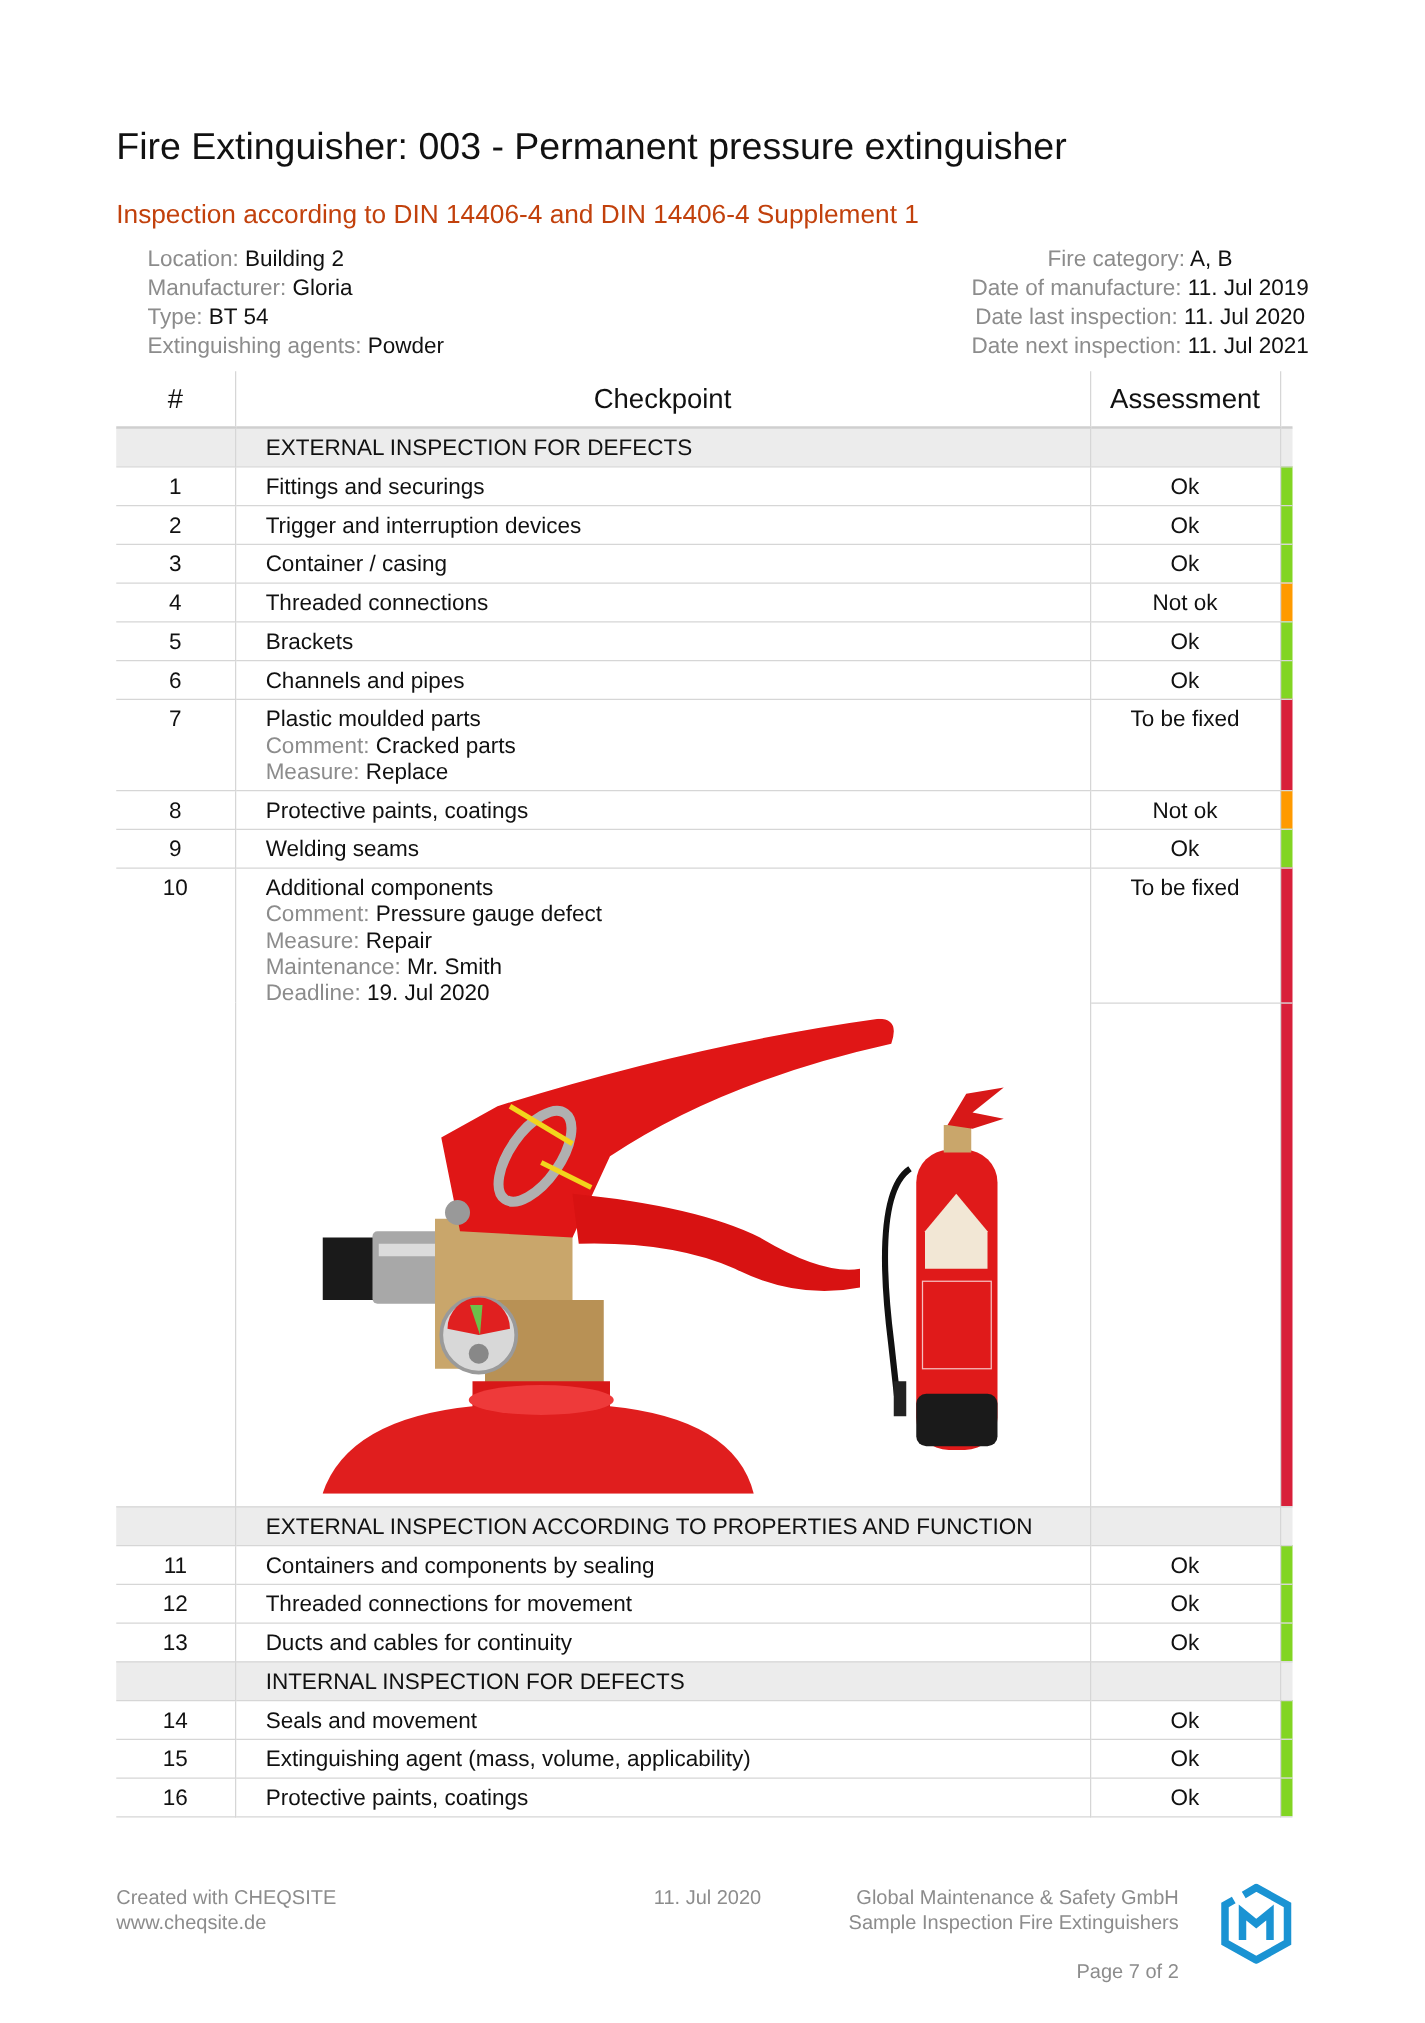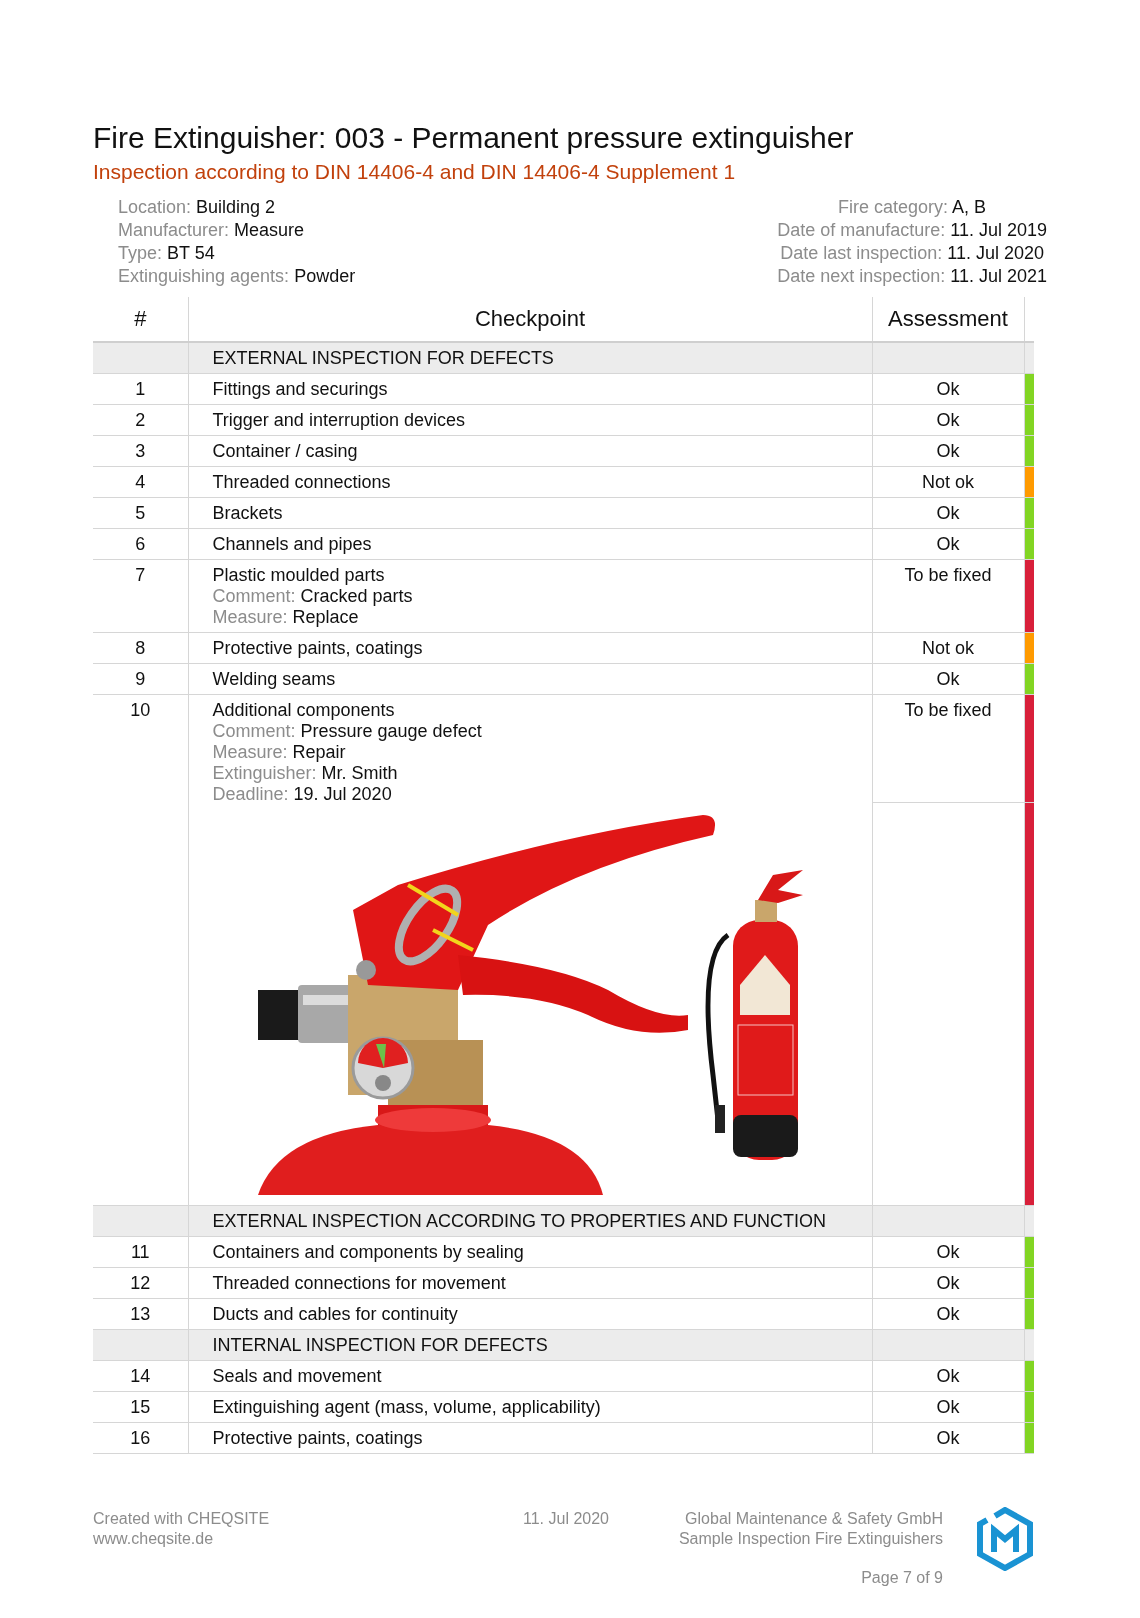--- a/index.html
+++ b/index.html
@@ -1,18 +1,18 @@
 <!DOCTYPE html>
 <html><head>
 <meta charset="utf-8">
 <style>
   * { box-sizing: border-box; margin: 0; padding: 0; }
   html, body { width: 1140px; height: 1618px; background: #ffffff; overflow: hidden; }
   body { font-family: "Liberation Sans", "DejaVu Sans", sans-serif; color: #111; position: relative; }
-  .title { position: absolute; left: 93px; top: 121px; font-size: 30px; color: #111; white-space: nowrap; }
+  .title { position: absolute; left: 93px; top: 101px; font-size: 30px; color: #111; white-space: nowrap; }
   .subtitle { position: absolute; left: 93px; top: 160px; font-size: 21px; color: #c2410c; white-space: nowrap; }
   .meta { position: absolute; top: 196px; font-size: 18px; line-height: 23px; margin-left: 25px; }
   .meta.left { left: 93px; }
   .meta.right { right: 93px; text-align: center; }
   .meta .lbl { color: #8c8c8c; }
   .meta .val { color: #111; }
   .meta-line { white-space: nowrap; }
 
   table.grid { position: absolute; left: 93px; top: 297px; border-collapse: collapse; width: 941px; table-layout: fixed; font-size: 18px; }
   table.grid col.c-num { width: 95px; }
@@ -42,21 +42,21 @@
   .logo { position: absolute; left: 975px; top: 1507px; width: 60px; height: 64px; }
 </style>
 </head>
 <body>
 
 <div class="title">Fire Extinguisher: 003 - Permanent pressure extinguisher</div>
 <div class="subtitle">Inspection according to DIN 14406-4 and DIN 14406-4 Supplement 1</div>
 
 <div class="meta left">
   <div class="meta-line"><span class="lbl">Location: </span><span class="val">Building 2</span></div>
-  <div class="meta-line"><span class="lbl">Manufacturer: </span><span class="val">Measure</span></div>
+  <div class="meta-line"><span class="lbl">Manufacturer: </span><span class="val">Gloria</span></div>
   <div class="meta-line"><span class="lbl">Type: </span><span class="val">BT 54</span></div>
   <div class="meta-line"><span class="lbl">Extinguishing agents: </span><span class="val">Powder</span></div>
 </div>
 
 <div class="meta right">
   <div class="meta-line"><span class="lbl">Fire category: </span><span class="val">A, B</span></div>
   <div class="meta-line"><span class="lbl">Date of manufacture: </span><span class="val">11. Jul 2019</span></div>
   <div class="meta-line"><span class="lbl">Date last inspection: </span><span class="val">11. Jul 2020</span></div>
   <div class="meta-line"><span class="lbl">Date next inspection: </span><span class="val">11. Jul 2021</span></div>
 </div>
@@ -144,21 +144,21 @@
         <td class="assess">Ok</td>
         <td class="bar" style="background:#82d523"></td>
       </tr>
 
     <tr>
       <td class="num" rowspan="2">10</td>
       <td class="check" rowspan="2" style="position:relative">
         <div>Additional components</div>
         <div><span class="sub">Comment: </span><span class="subval">Pressure gauge defect</span></div>
         <div><span class="sub">Measure: </span><span class="subval">Repair</span></div>
-        <div><span class="sub">Extinguisher: </span><span class="subval">Mr. Smith</span></div>
+        <div><span class="sub">Maintenance: </span><span class="subval">Mr. Smith</span></div>
         <div><span class="sub">Deadline: </span><span class="subval">19. Jul 2020</span></div>
         <div style="height:400px; position:relative">
           <svg class="photo" style="left:45px; top:10px; width:600px; height:380px" viewBox="0 0 600 380">
 
             <rect x="0" y="175" width="50" height="50" fill="#1a1a1a"></rect>
             <rect x="40" y="170" width="55" height="58" rx="4" fill="#a8a8a8"></rect>
             <rect x="45" y="180" width="45" height="10" fill="#dcdcdc"></rect>
 
             <rect x="90" y="160" width="110" height="120" fill="#c9a66b"></rect>
             <rect x="130" y="225" width="95" height="70" fill="#b89155"></rect>
@@ -256,18 +256,18 @@
 
 <div class="footer f-left">
   <div>Created with CHEQSITE</div>
   <div>www.cheqsite.de</div>
 </div>
 <div class="footer f-date">11. Jul 2020</div>
 <div class="footer f-right">
   <div>Global Maintenance &amp; Safety GmbH</div>
   <div>Sample Inspection Fire Extinguishers</div>
 </div>
-<div class="footer f-page">Page 7 of 9</div>
+<div class="footer f-page">Page 7 of 2</div>
 
 <svg class="logo" viewBox="0 0 60 64">
   <path d="M20 9 L30 3 L55 17 L55 47 L30 61 L5 47 L5 17 L12 13" fill="none" stroke="#1a93d3" stroke-width="6" stroke-linejoin="miter"></path>
   <path d="M19 45 L19 23 L30 32 L41 23 L41 45" fill="none" stroke="#1a93d3" stroke-width="6" stroke-linejoin="miter"></path>
 </svg>
 
 </body></html>

